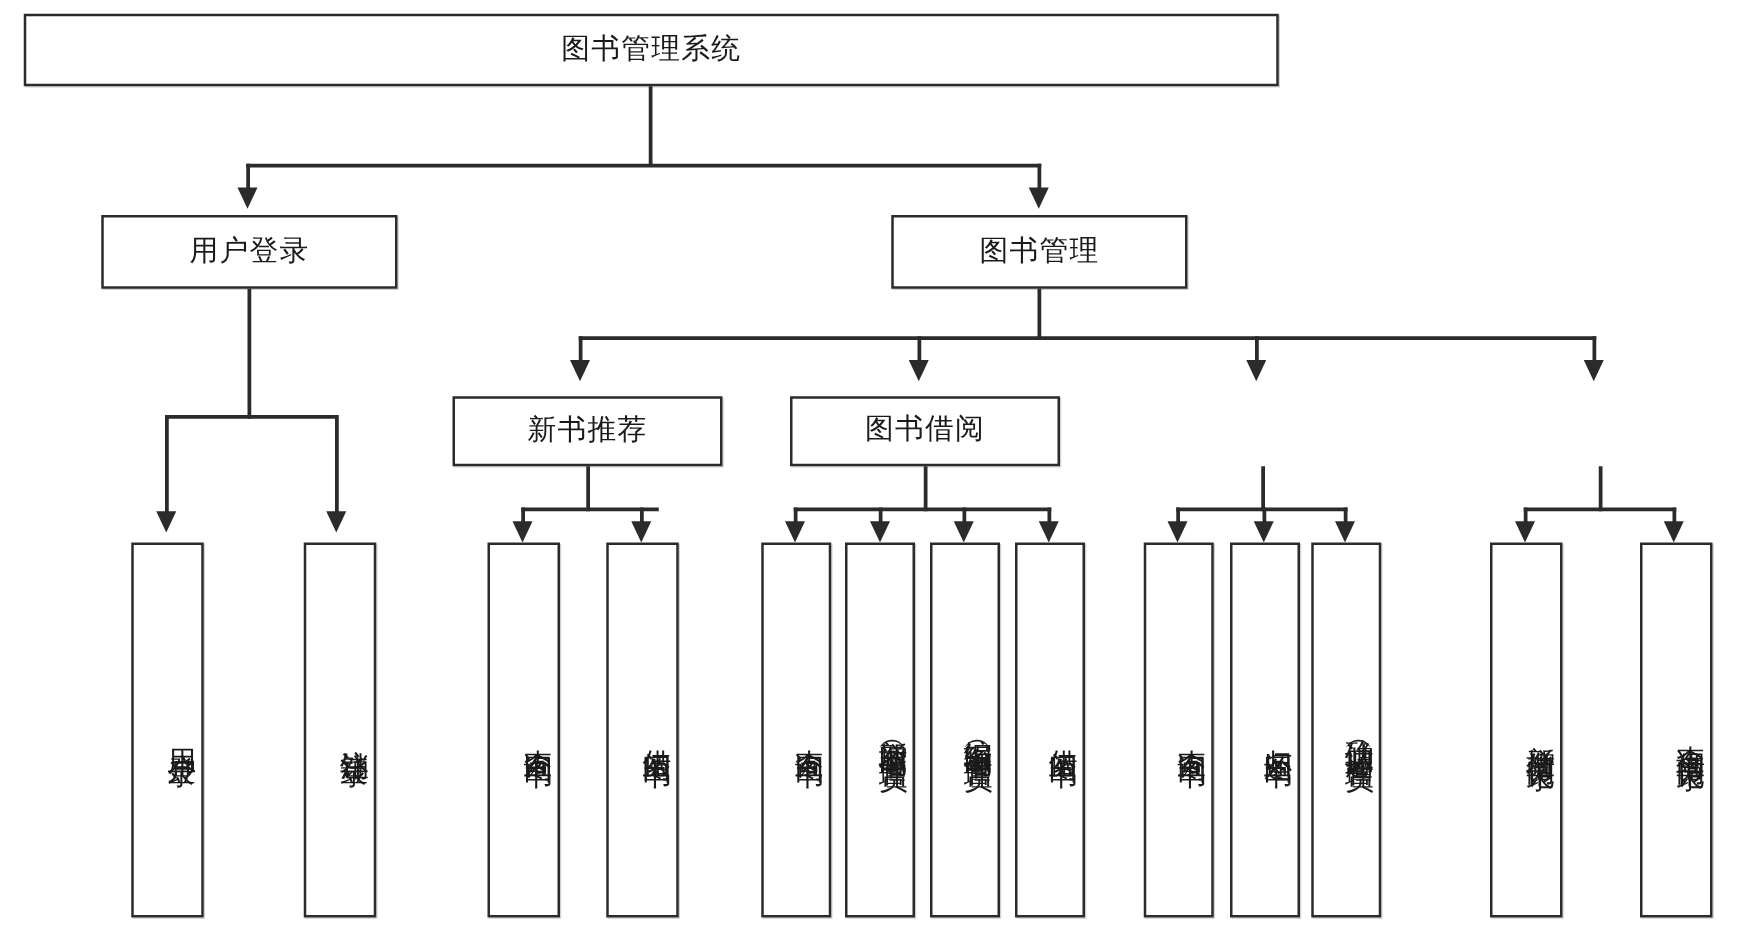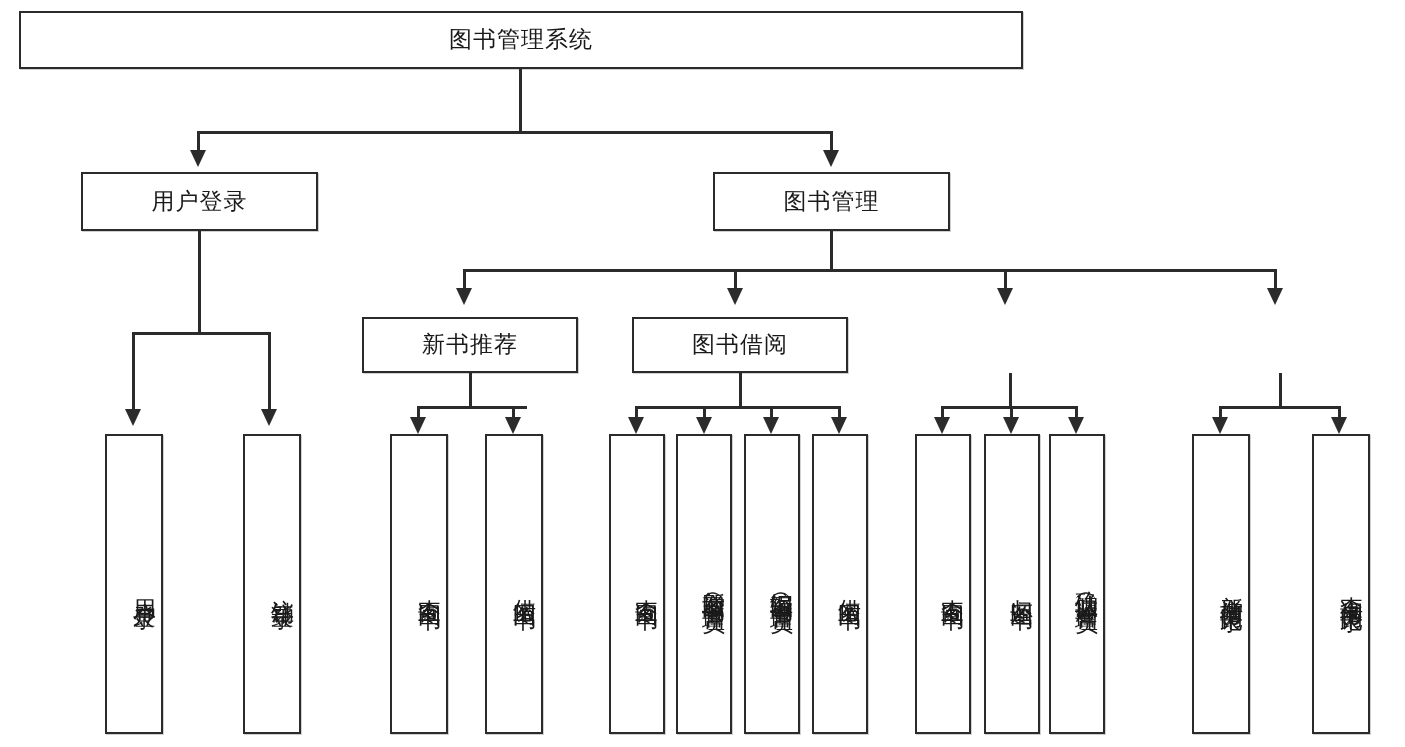--- a/index.html
+++ b/index.html
@@ -109,21 +109,21 @@
   <div class="edge v" style="left:734px; top:269px; width:3px; height:22px;"></div>
   <div class="arrow" style="left:727px; top:288px;"></div>
   <div class="edge v" style="left:1004px; top:269px; width:3px; height:22px;"></div>
   <div class="arrow" style="left:997px; top:288px;"></div>
   <div class="edge v" style="left:1274px; top:269px; width:3px; height:22px;"></div>
   <div class="arrow" style="left:1267px; top:288px;"></div>
 
   <div class="node horiz" style="left:362px; top:317px; width:216px; height:56px;">
     <span>新书推荐</span>
   </div>
-  <div class="node horiz" style="left:632px; top:317px; width:216px; height:56px;">
+  <div class="node horiz" style="left:632px; top:317px; width:216px; height:56px;font-family:Liberation Mono, monospace;">
     <span>图书借阅</span>
   </div>
 
   <div class="edge v" style="left:469px; top:373px; width:3px; height:36px;"></div>
   <div class="edge h" style="left:417px; top:406px; width:110px; height:3px;"></div>
   <div class="edge v" style="left:417px; top:406px; width:3px; height:14px;"></div>
   <div class="arrow" style="left:410px; top:417px;"></div>
   <div class="edge v" style="left:512px; top:406px; width:3px; height:14px;"></div>
   <div class="arrow" style="left:505px; top:417px;"></div>
 

